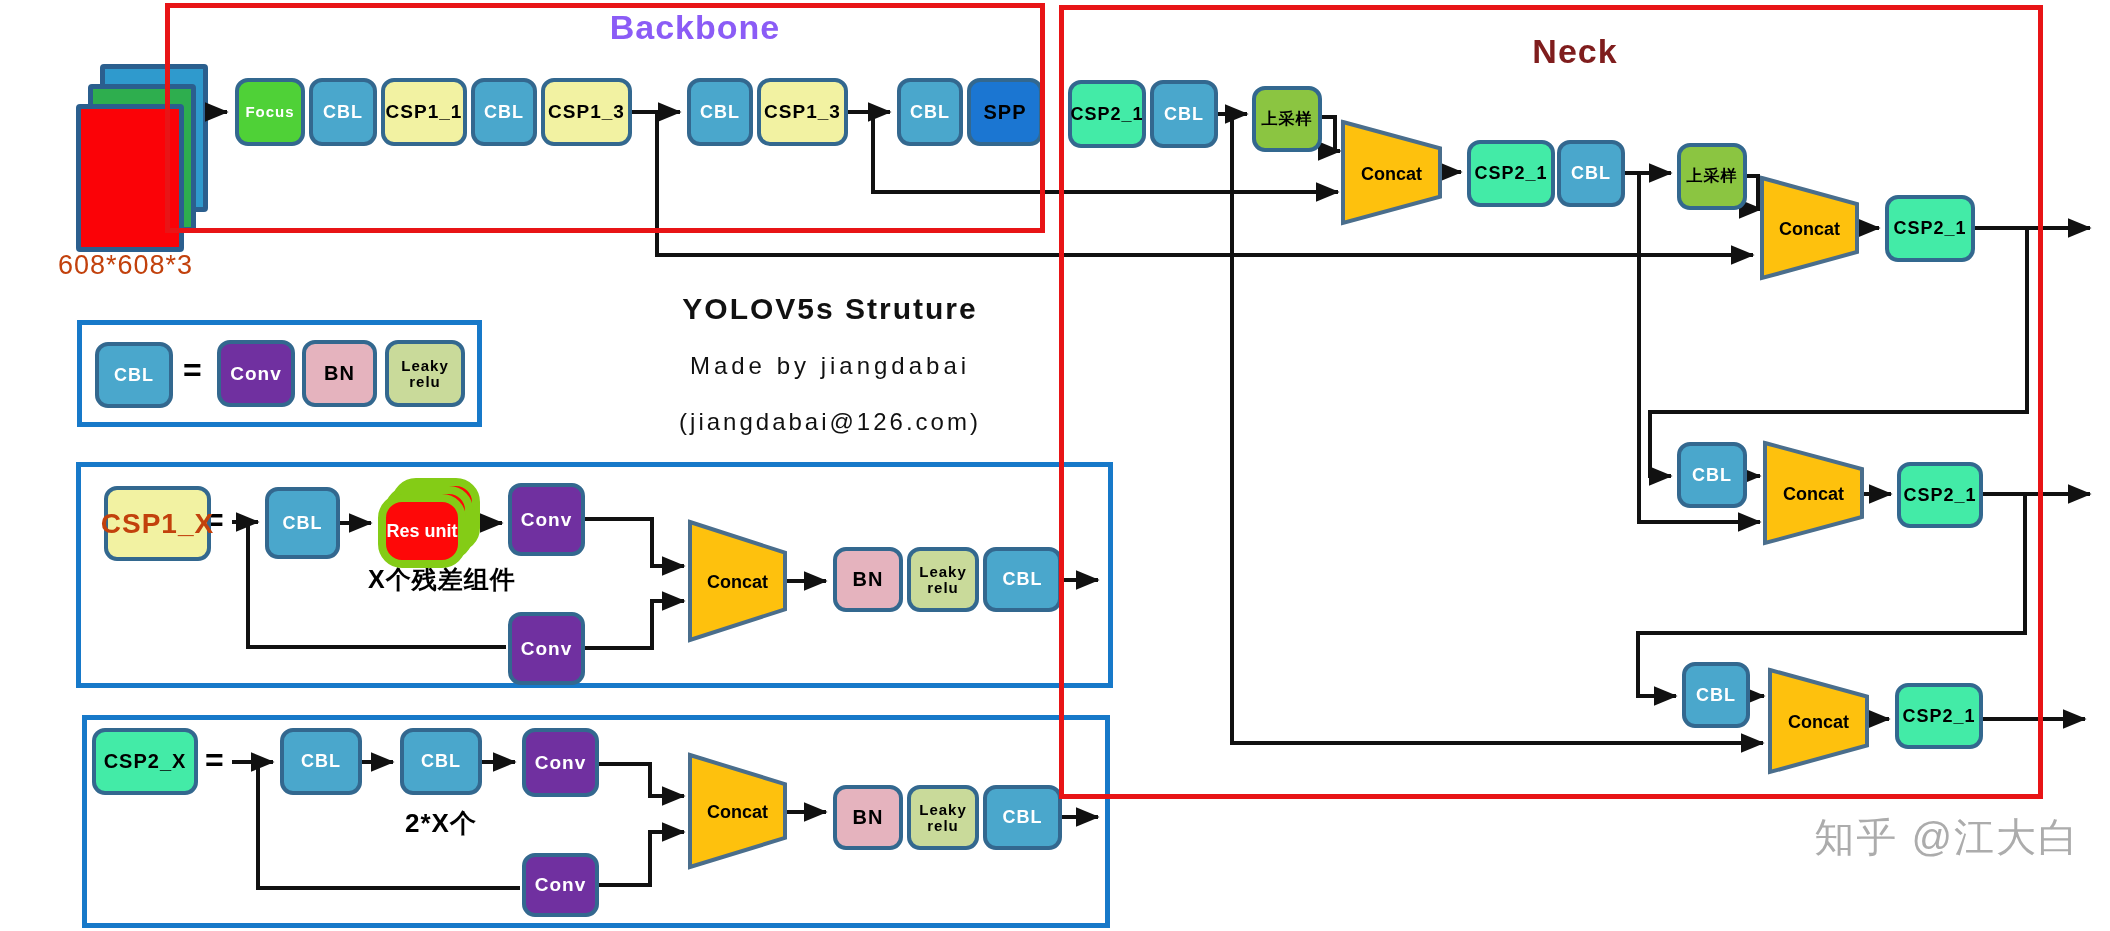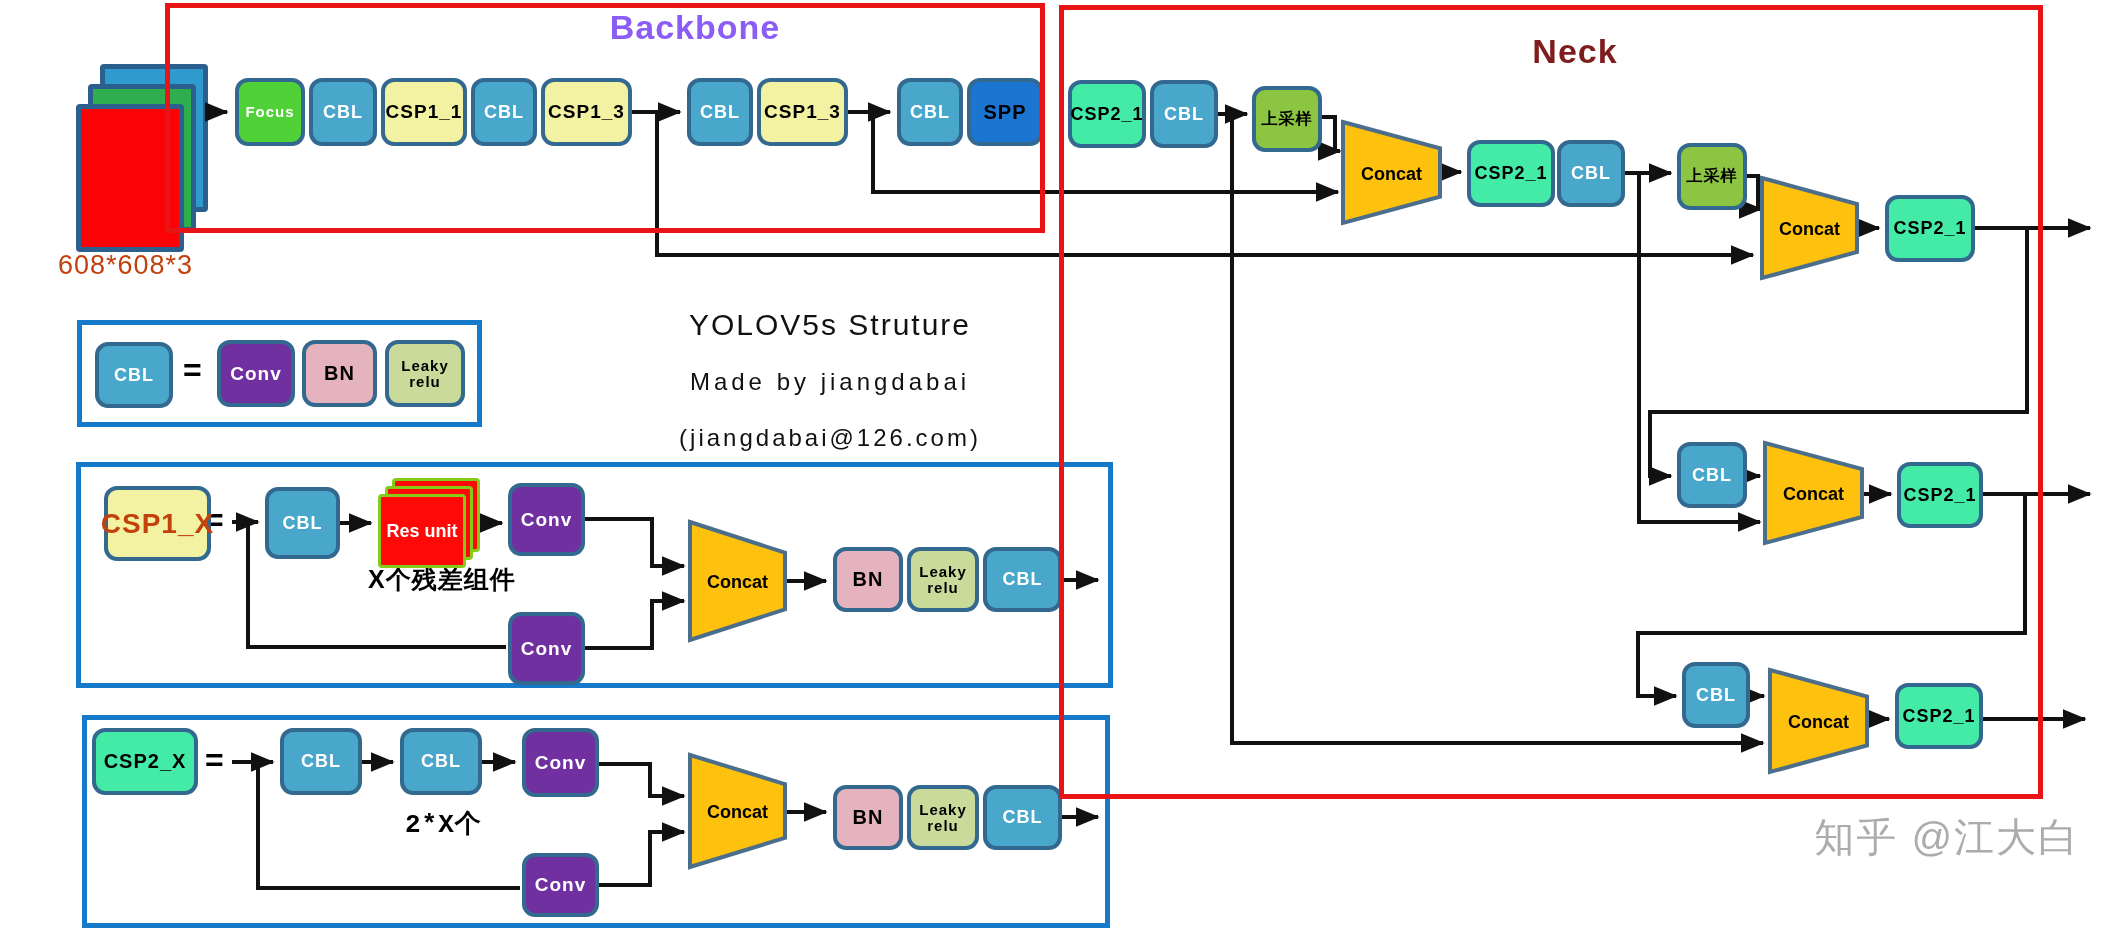--- a/index.html
+++ b/index.html
@@ -11,24 +11,24 @@
   .sec-label{position:absolute;font-weight:bold;font-size:34px;color:#E01414;text-align:center;
              letter-spacing:1px;z-index:41;}
   .block{position:absolute;box-sizing:border-box;border:4px solid #33688F;border-radius:13px;
          display:flex;align-items:center;justify-content:center;text-align:center;
          font-weight:bold;letter-spacing:1px;z-index:20;line-height:1.05;}
   .imgcard{position:absolute;box-sizing:border-box;border:5px solid #2B5F8E;border-radius:4px;z-index:10;}
   .trap{position:absolute;z-index:20;overflow:visible;}
   .eq{position:absolute;font-weight:bold;font-size:32px;color:#000;z-index:20;}
   .note{position:absolute;font-weight:bold;color:#000;z-index:20;letter-spacing:1px;}
   .resstack{position:absolute;z-index:20;}
-  .resstack .rl{position:absolute;box-sizing:border-box;border:3px solid #84cc16;border-radius:4px;}
+  .resstack .rl{position:absolute;box-sizing:border-box;border:8px solid #84cc16;border-radius:24px;}
   #wires{position:absolute;left:0;top:0;z-index:15;}
   #title-block{position:absolute;left:560px;top:292px;width:540px;text-align:center;color:#111;z-index:20;}
-  #title-block .t1{font-size:30px;font-weight:normal;letter-spacing:2px;margin:16px 0 26px 0;}
+  #title-block .t1{font-size:30px;font-weight:bold;letter-spacing:2px;margin:0 0 26px 0;}
   #title-block .t2{font-size:24px;letter-spacing:4px;margin:0 0 28px 0;}
   #title-block .t3{font-size:24px;letter-spacing:3px;margin:0;}
   #input-dims{position:absolute;left:58px;top:250px;width:220px;font-size:27px;font-weight:normal;
               letter-spacing:1px;color:#c2410c;z-index:20;}
   #watermark{position:absolute;left:1630px;top:810px;width:450px;font-size:40px;color:#ACACAC;
              letter-spacing:2px;text-align:right;z-index:30;}
 </style>
 </head>
 <body>
 
@@ -99,21 +99,21 @@
         <path d="M599 885 L650 885 L650 832 L684 832" marker-end="url(#arr)"></path>
         <path d="M785 812 L826 812" marker-end="url(#arr)"></path>
         <path d="M1062 817 L1098 817" marker-end="url(#arr)"></path>
       </g>
   </svg>
 
   <div class="eq" style="left:183px;top:352px;">=</div>
   <div class="eq" style="left:205px;top:502px;">=</div>
   <div class="eq" style="left:205px;top:742px;">=</div>
   <div class="note" style="left:368px;top:563px;font-size:25px;">X个残差组件</div>
-  <div class="note" style="left:405px;top:806px;font-size:26px;font-family:Liberation Mono, monospace;">2*X个</div>
+  <div class="note" style="left:405px;top:806px;font-size:26px;">2*X个</div>
 
   <div class="resstack" style="left:378px;top:478px;width:102px;height:92px;">
     <div class="rl" style="left: 14px; top: 0px; width: 88px; height: 74px; background: rgb(254, 8, 8);"></div>
     <div class="rl" style="left: 7px; top: 8px; width: 88px; height: 74px; background: rgb(254, 8, 8);"></div>
     <div class="rl" id="res-front" style="left: 0px; top: 16px; width: 88px; height: 74px; display: flex; align-items: center; justify-content: center; text-align: center; font-weight: bold; font-size: 18px; color: rgb(255, 255, 255); line-height: 1.05; background: rgb(254, 8, 8);">Res unit</div>
   </div>
 
   <div id="watermark" style="color: rgb(172, 172, 172);">知乎 @江大白</div>
 
 <div class="block" style="left: 235px; top: 78px; width: 70px; height: 68px; font-size: 15px; background: rgb(79, 209, 55); color: rgb(255, 255, 255); border-color: rgb(51, 104, 143);">Focus</div>

